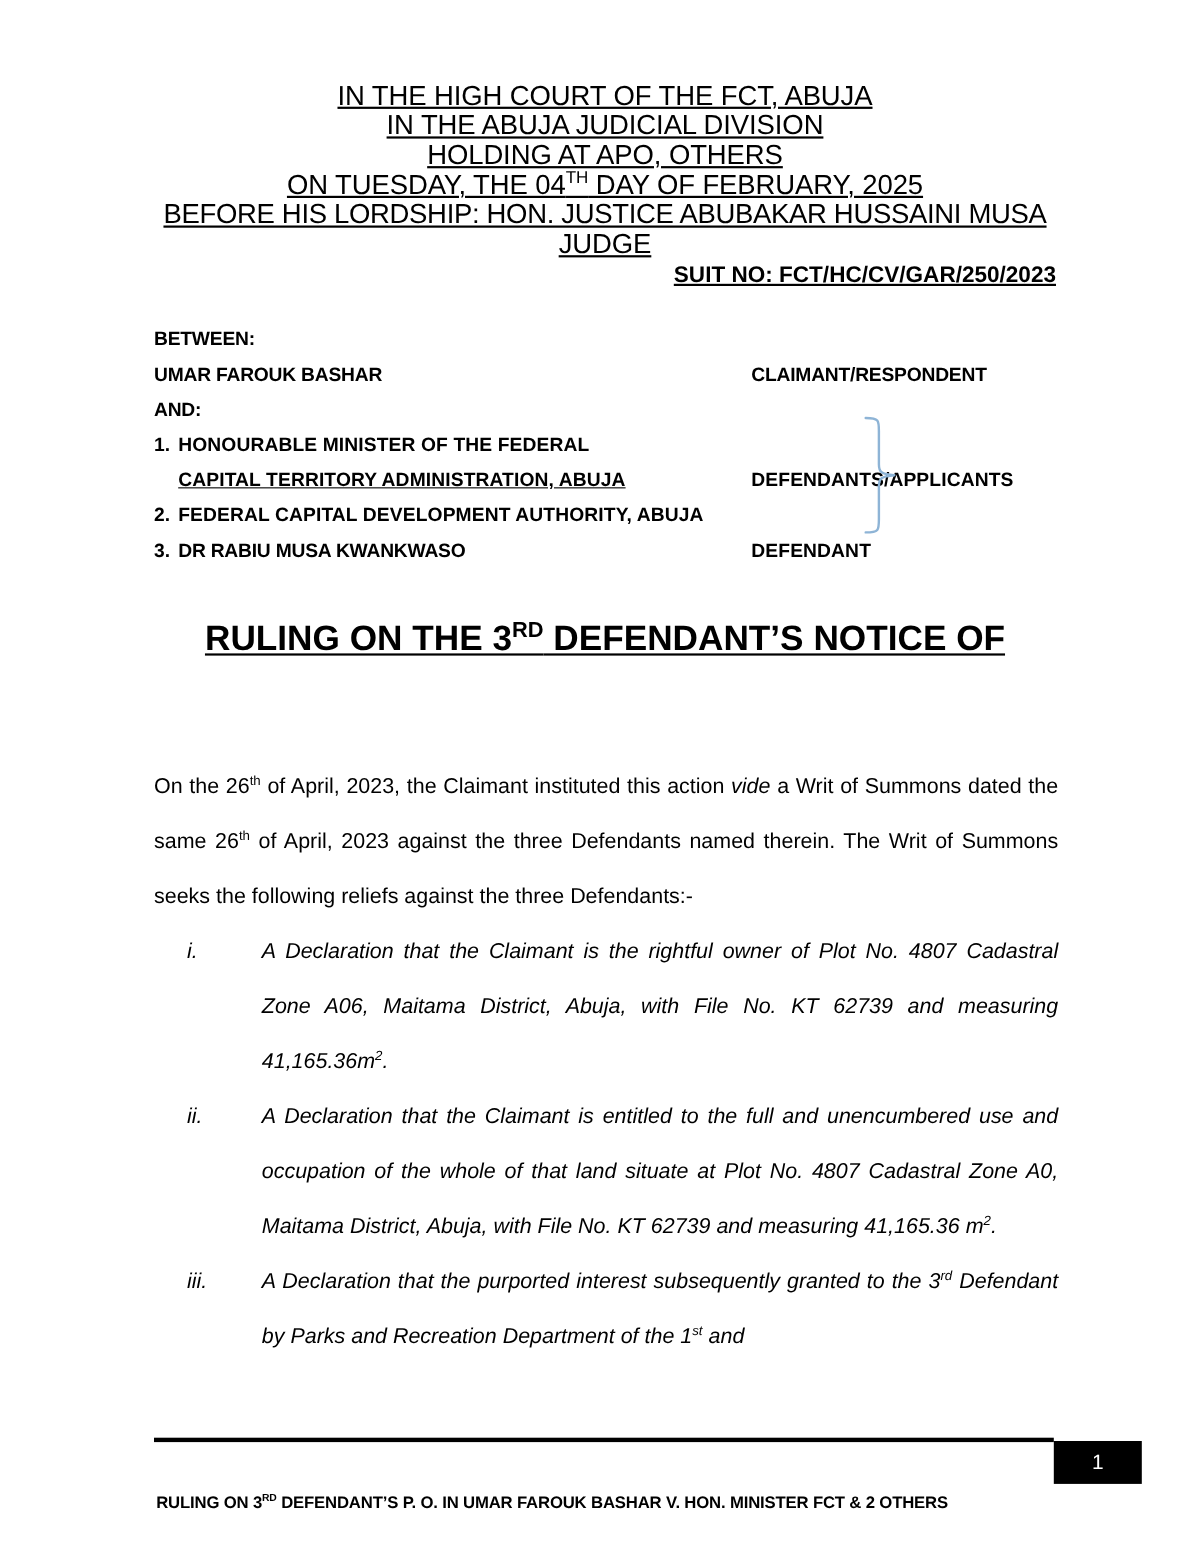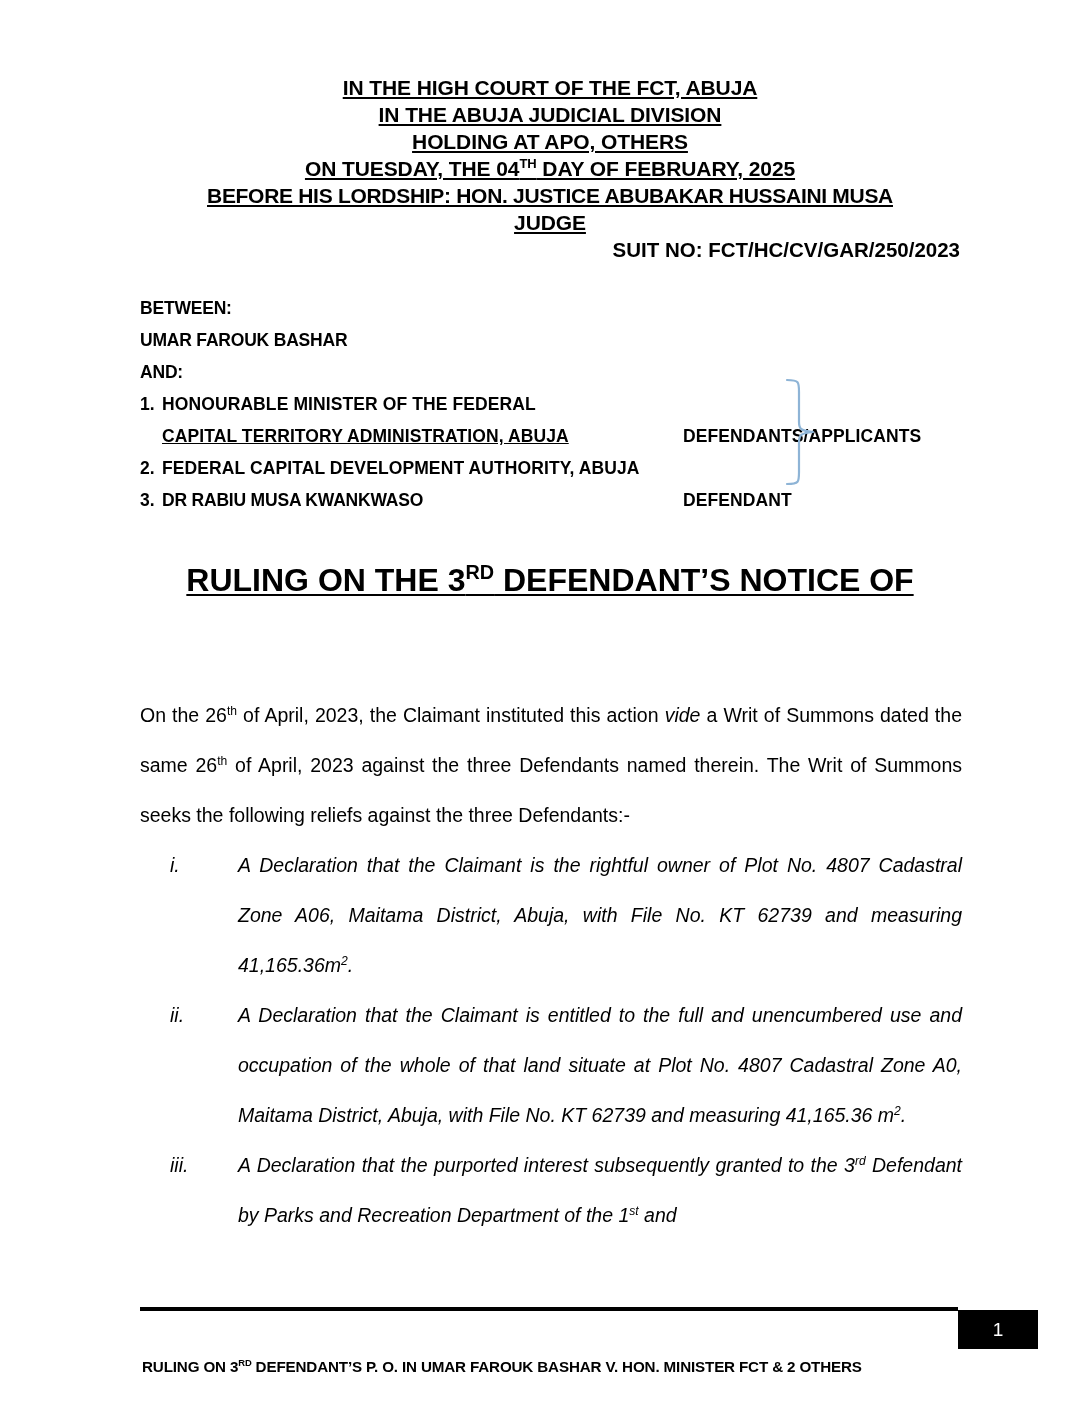--- a/index.html
+++ b/index.html
@@ -26,22 +26,22 @@
 
   
   .court-header {
     position: absolute;
     left: 140px;
     top: 74px;
     width: 820px;
     text-align: center;
   }
   .court-header .hline {
-    font-weight: bold;
-    font-size: 21px;
+    font-weight: normal;
+    font-size: 25px;
     line-height: 27px;
     letter-spacing: -0.1px;
     white-space: nowrap;
   }
   .court-header .hline > span.u {
     text-decoration: underline;
     text-underline-offset: 2px;
     text-decoration-thickness: 2px;
   }
   .court-header .hline.wide > span.u { letter-spacing: -0.3px; }
@@ -50,20 +50,21 @@
     position: absolute;
     left: 140px;
     top: 236px;
     width: 820px;
     text-align: right;
     font-weight: bold;
     font-size: 20.5px;
     line-height: 27px;
   }
   .suitno span.u {
+    text-decoration: underline;
     text-underline-offset: 2px;
     text-decoration-thickness: 2px;
     text-align: center;
   }
 
   
   .parties {
     position: absolute;
     left: 140px;
     top: 292px;
@@ -199,20 +200,21 @@
   <div class="suitno"><span class="u">SUIT NO: FCT/HC/CV/GAR/250/2023</span></div>
 
   <div class="parties">
 
     <div class="prow">
       <span class="p-narrow">BETWEEN:</span>
     </div>
 
     <div class="prow">
       <span class="p-narrow">UMAR FAROUK BASHAR</span>
+      <span class="lbl-right p-narrow">CLAIMANT/RESPONDENT</span>
     </div>
 
     <div class="prow">
       <span class="p-narrow">AND:</span>
     </div>
 
     <div class="prow">
       <span class="num p-wide">1.</span><span class="p-wide">HONOURABLE MINISTER OF THE FEDERAL</span>
     </div>
 

